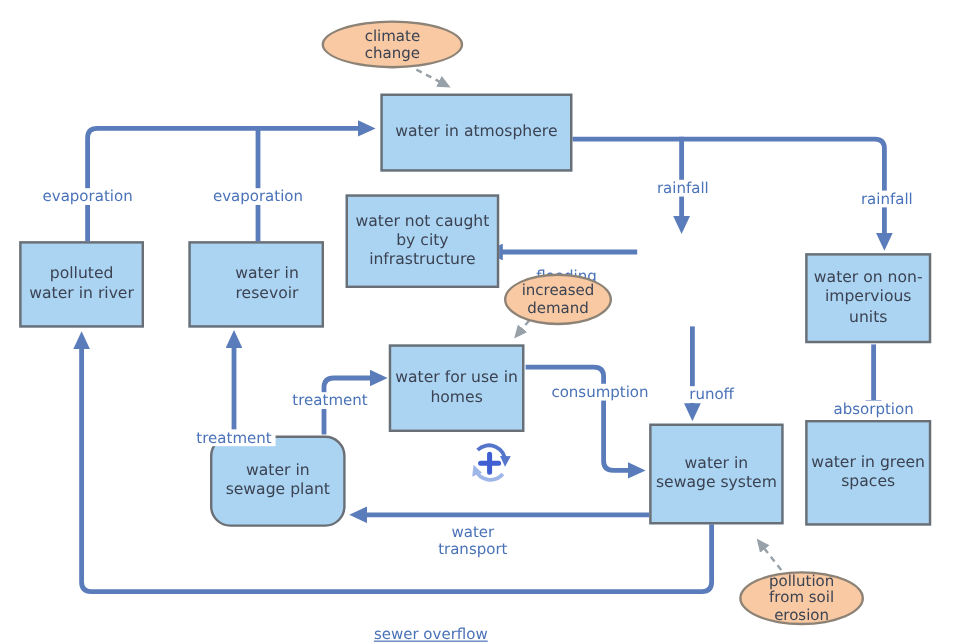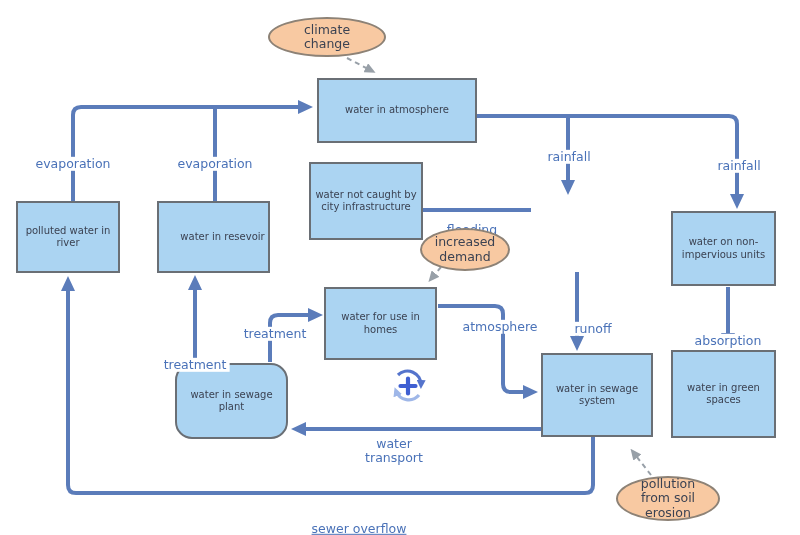--- a/index.html
+++ b/index.html
@@ -8,21 +8,21 @@
     --arrow:#5b7cba; --label-text:#4a72b8; --node-text:#3b4252;
     --dashed:#98a0a8; --background:#ffffff;
   }
   html,body{margin:0;padding:0;background:var(--background);}
   body{font-family:"DejaVu Sans", "Liberation Sans", sans-serif;}
   #diagram{position:relative;width:800px;height:535px;background:var(--background);overflow:hidden;}
   #edges{position:absolute;left:0;top:0;z-index:1;}
   .node{
     position:absolute;z-index:2;box-sizing:border-box;
     background:var(--box-fill);border:2px solid var(--box-border);
-    color:var(--node-text);font-size:10px;line-height:1.25;
+    color:var(--node-text);font-size:13px;line-height:1.25;
     display:flex;align-items:center;justify-content:center;text-align:center;
     padding:2px 3px;
   }
   .ellipse{
     position:absolute;z-index:3;box-sizing:border-box;border-radius:50%;
     background:var(--ellipse-fill);border:2px solid var(--ellipse-border);
     color:var(--node-text);font-size:12.5px;line-height:1.15;
     display:flex;align-items:center;justify-content:center;text-align:center;
     padding:2px 10px;
   }
@@ -73,21 +73,21 @@
 
   <div class="node" style="left:317px;top:78px;width:160px;height:65px;">
     <span>water in atmosphere</span>
   </div>
   <div class="node" style="left:16px;top:201px;width:104px;height:72px;">
     <span>polluted water in river</span>
   </div>
   <div class="node" style="left:157px;top:201px;width:113px;height:72px;padding-left:21px;">
     <span>water in resevoir</span>
   </div>
-  <div class="node" style="left:288px;top:162px;width:114px;height:78px;margin-left:21px;">
+  <div class="node" style="left:288px;top:162px;width:128px;height:78px;">
     <span>water not caught by city infrastructure</span>
   </div>
   <div class="node" style="left:671px;top:211px;width:105px;height:75px;">
     <span>water on non-impervious units</span>
   </div>
   <div class="node" style="left:324px;top:287px;width:113px;height:73px;">
     <span>water for use in homes</span>
   </div>
   <div class="node" style="left:175px;top:363px;width:113px;height:76px;border-radius:17px;">
     <span>water in sewage plant</span>
@@ -111,21 +111,21 @@
 
   <span class="edge-label" style="left:73px;top:144px;">evaporation</span>
   <span class="edge-label" style="left:215px;top:144px;">evaporation</span>
   <span class="edge-label" style="left:569px;top:137px;">rainfall</span>
   <span class="edge-label" style="left:739px;top:146px;">rainfall</span>
   <span class="edge-label" style="left:472px;top:210px;">flooding</span>
   <span class="edge-label" style="left:593px;top:309px;">runoff</span>
   <span class="edge-label" style="left:728px;top:321px;">absorption</span>
   <span class="edge-label" style="left:195px;top:345px;">treatment</span>
   <span class="edge-label" style="left:275px;top:314px;">treatment</span>
-  <span class="edge-label" style="left:500px;top:307px;">atmosphere</span>
+  <span class="edge-label" style="left:500px;top:307px;">consumption</span>
   <span class="edge-label wrap" style="left:394px;top:431px;">water transport</span>
   <span class="edge-label" style="left:359px;top:509px;text-decoration:underline;">sewer overflow</span>
 
   <svg class="cycle-icon" style="left:386px;top:364px;" width="44" height="44" viewBox="0 0 44 44">
     <defs>
       <marker id="mDark" markerUnits="userSpaceOnUse" markerWidth="9" markerHeight="9" refX="5" refY="4.5" orient="auto">
         <path d="M0,0 L9,4.5 L0,9 Z" fill="#5574cc"></path>
       </marker>
       <marker id="mLight" markerUnits="userSpaceOnUse" markerWidth="9" markerHeight="9" refX="5" refY="4.5" orient="auto">
         <path d="M0,0 L9,4.5 L0,9 Z" fill="#9fb7e8"></path>

